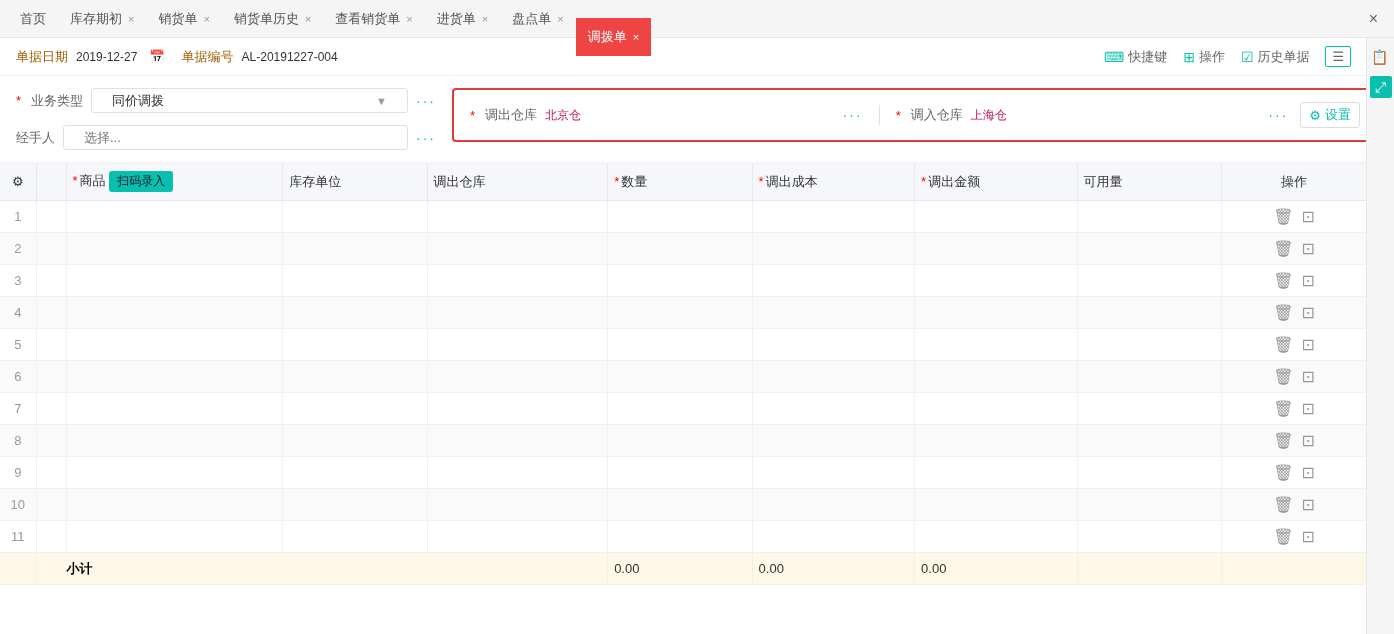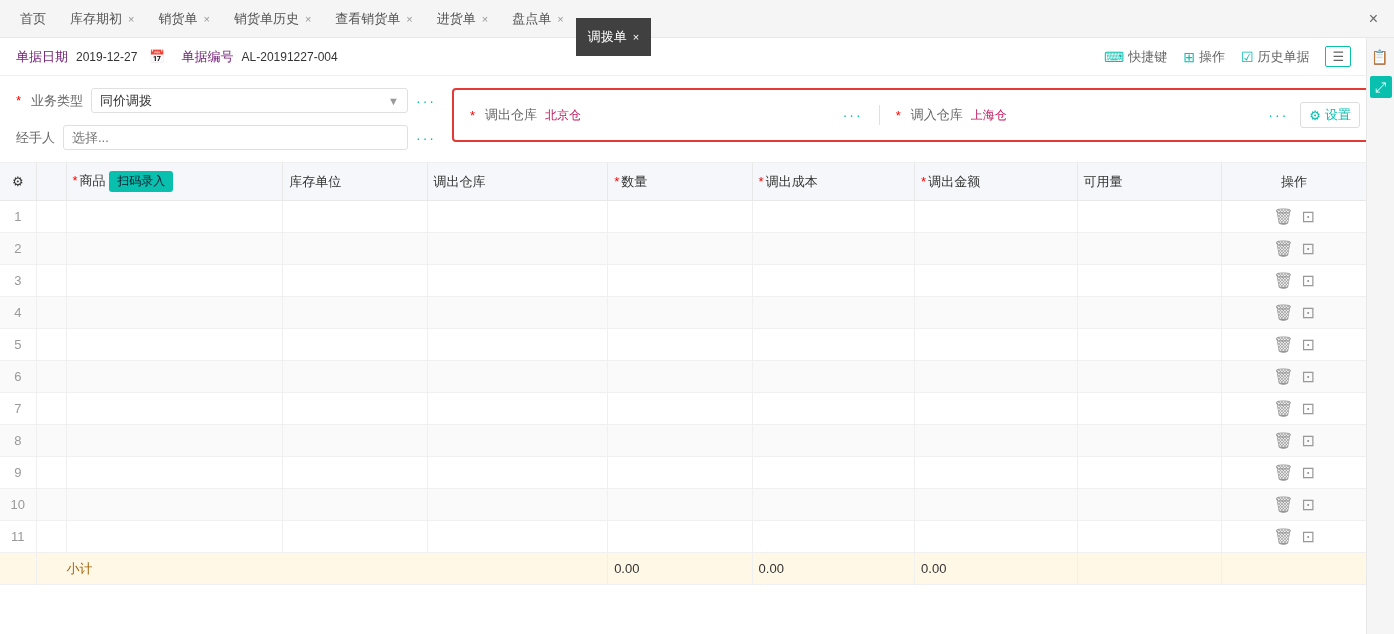--- a/index.html
+++ b/index.html
@@ -26,21 +26,21 @@
       border-right: none;
       white-space: nowrap;
     }
     .tab-item .tab-close {
       margin-left: 6px;
       color: #999;
       font-size: 11px;
       cursor: pointer;
     }
     .tab-item.active {
-      background: #404040;
+      background: #ef4444;
       color: #fff;
       margin-top: 36px;
     }
     .tab-item.active .tab-close { color: #fff; }
     .tab-bar-close {
       margin-left: auto;
       font-size: 16px;
       color: #666;
       cursor: pointer;
       padding: 0 8px;
@@ -52,21 +52,21 @@
       align-items: center;
       padding: 8px 16px;
       border-bottom: 1px solid #f0f0f0;
       background: #fff;
     }
     .toolbar-left {
       display: flex;
       align-items: center;
       gap: 16px;
     }
-    .field-label { color: #701a75; font-size: 13px; }
+    .field-label { color: #a16207; font-size: 13px; }
     .field-value { color: #333; font-size: 12px; }
     .date-icon { color: #09bfae; margin-left: 4px; cursor: pointer; }
     .toolbar-right {
       margin-left: auto;
       display: flex;
       align-items: center;
       gap: 16px;
     }
     .toolbar-btn {
       display: flex;
@@ -103,21 +103,21 @@
       align-items: center;
       gap: 8px;
     }
     .required-star { color: red; margin-right: 2px; }
     .field-name { color: #666; white-space: nowrap; }
     .field-select-wrapper {
       display: flex;
       align-items: center;
       border: 1px solid #e0e0e0;
       border-radius: 3px;
-      padding: 4px 8px;
+      padding: 4px 20px;
       flex: 1;
       background: #fff;
     }
     .field-select-wrapper input {
       border: none;
       outline: none;
       flex: 1;
       font-size: 13px;
       color: #333;
     }
@@ -602,21 +602,21 @@
             <td></td>
             <td>
                 <div class="op-icons">
                   <span class="op-icon">🗑</span>
                   <span class="op-icon">⊡</span>
                 </div>
               </td>
           </tr>
           <tr class="subtotal-row">
             <td></td>
-            <td colspan="4" style="color:#a16207; font-weight:400;padding-left:30px;">小计</td>
+            <td colspan="4" style="color:#000000; font-weight:700;padding-left:30px;">小计</td>
             <td>0.00</td>
             <td>0.00</td>
             <td>0.00</td>
             <td></td>
             <td></td>
           </tr>
         </tbody>
       </table>
     </div>
   </div>

